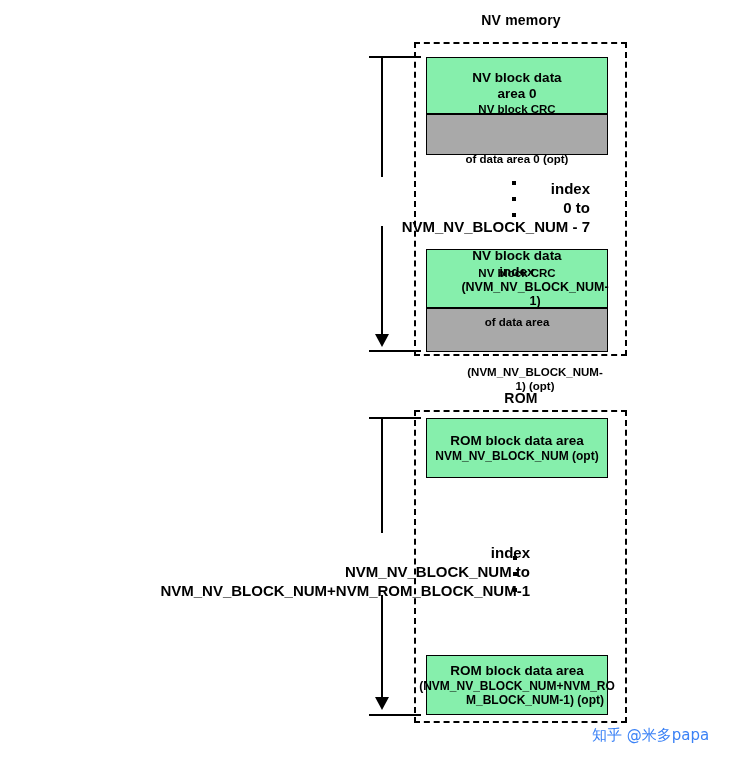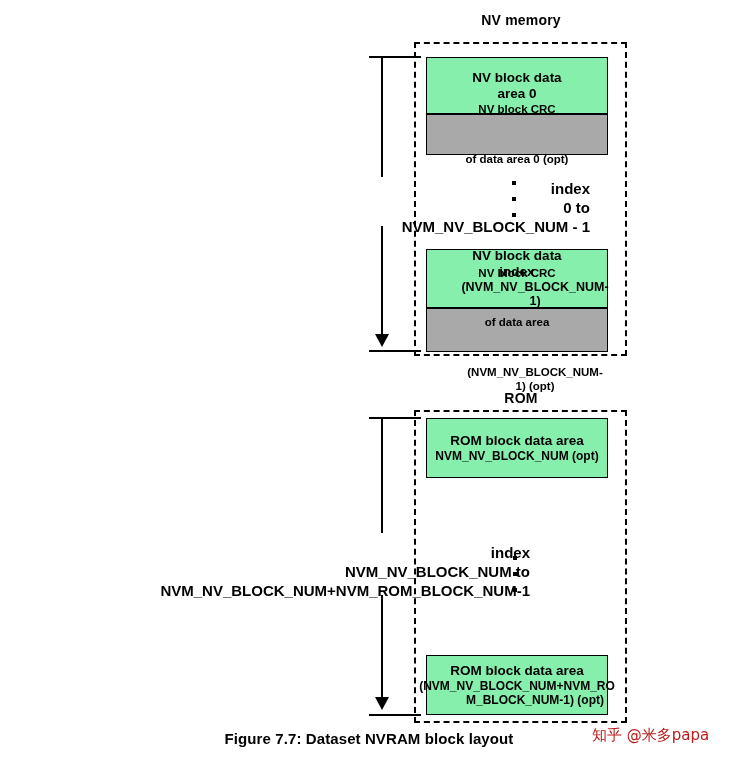--- a/index.html
+++ b/index.html
@@ -125,21 +125,21 @@
     font-size: 15px;
     font-weight: bold;
     letter-spacing: .1px;
   }
 
   
   #watermark {
     position: absolute;
     left: 592px; top: 726px;
     font-size: 15px;
-    color: #b91c1c;
+    color: #3b82f6;
     white-space: nowrap;
     user-select: none;
     font-family: "DejaVu Sans", sans-serif;
   }
 </style>
 </head>
 <body>
 
 <div class="stage">
 
@@ -149,21 +149,21 @@
 
   <div class="arrow-tick" id="nv-tick-top"></div>
   <div class="arrow-shaft" id="nv-shaft-a"></div>
   <div class="arrow-shaft" id="nv-shaft-b"></div>
   <div class="arrow-head" id="nv-head"></div>
   <div class="arrow-tick" id="nv-tick-bot"></div>
 
   <div class="index-label" id="nv-index">
     <div>index</div>
     <div>0 to</div>
-    <div>NVM_NV_BLOCK_NUM - 1</div>
+    <div>NVM_NV_BLOCK_NUM - 7</div>
   </div>
 
   <div class="block data" id="nv-data-0">
     <div class="l1">NV block data</div>
     <div class="l2">area 0</div>
   </div>
   <div class="block crc" id="nv-crc-0">
     <div class="l1">NV block CRC</div>
     <div class="l2">of  data area 0 (opt)</div>
   </div>
@@ -211,17 +211,16 @@
     <i></i>
     <i></i>
   </div>
 
   <div class="block data" id="rom-data-n">
     <div class="l1">ROM block data area</div>
     <div class="l2">(NVM_NV_BLOCK_NUM+NVM_RO</div>
     <div class="l3">M_BLOCK_NUM-1) (opt)</div>
   </div>
 
-  <div id="caption">Figure 7.7: Dataset NVRAM block layout</div>
 
   <div id="watermark">知乎 @米多papa</div>
 
 </div>
 
 </body></html>

